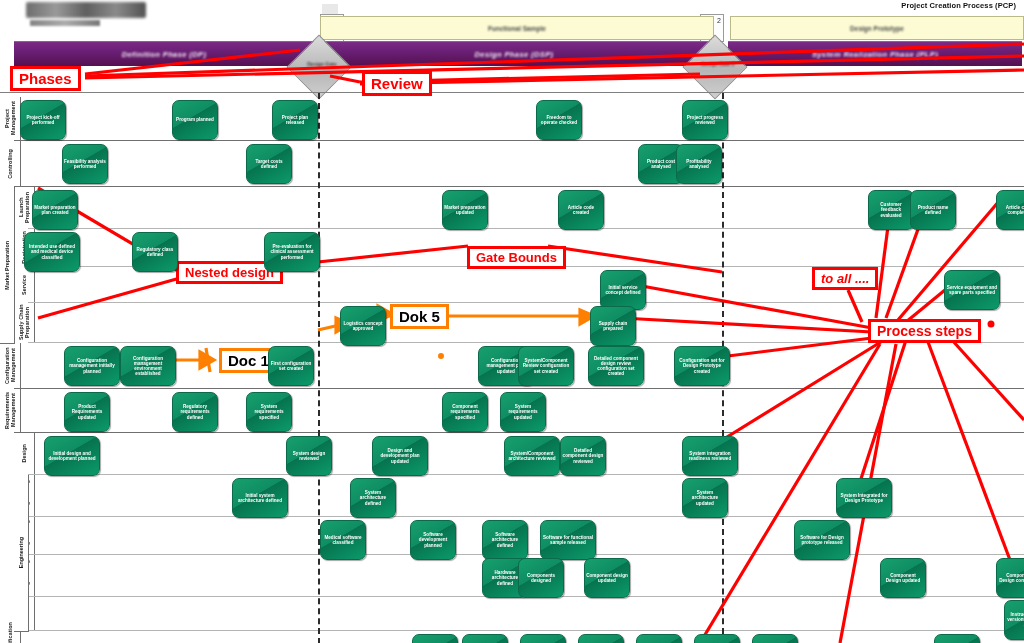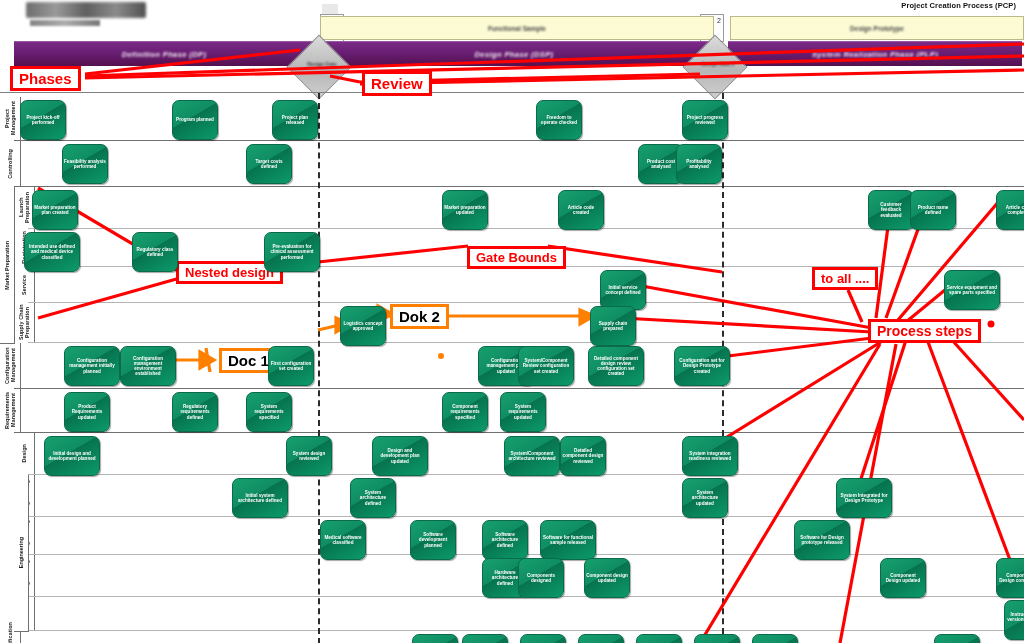--- a/index.html
+++ b/index.html
@@ -255,24 +255,24 @@
   </g>
   <g stroke="#ff8000" stroke-width="2" fill="#ff8000">
     <circle cx="441" cy="356" r="2"></circle>
   </g>
 </svg>
 
 <div class="tagbox" style="left:10px;top:66px;">Phases</div>
 <div class="tagbox" style="left:362px;top:71px;">Review</div>
 <div class="tagbox" style="left:176px;top:261px;font-size:13px;">Nested design</div>
 <div class="tagbox" style="left:467px;top:234px;font-size:13px;margin-top:12px;">Gate Bounds</div>
-<div class="tagbox" style="left:812px;top:267px;font-size:13px;">to all ....</div>
+<div class="tagbox" style="left:812px;top:267px;font-size:13px;font-style:italic;">to all ....</div>
 <div class="tagbox" style="left:868px;top:319px;font-size:14px;">Process steps</div>
 <div class="tagbox orange" style="left:219px;top:348px;">Doc 1</div>
-<div class="tagbox orange" style="left:390px;top:304px;">Dok 2</div>
+<div class="tagbox orange" style="left:390px;top:304px;">Dok 5</div>
 
 <div class="node" style="left: 20px; top: 100px;">
     <span>Project kick-off performed</span>
   </div>
 <div class="node" style="left: 172px; top: 100px;">
     <span>Program planned</span>
   </div>
 <div class="node" style="left: 272px; top: 100px;">
     <span>Project plan released</span>
   </div>

